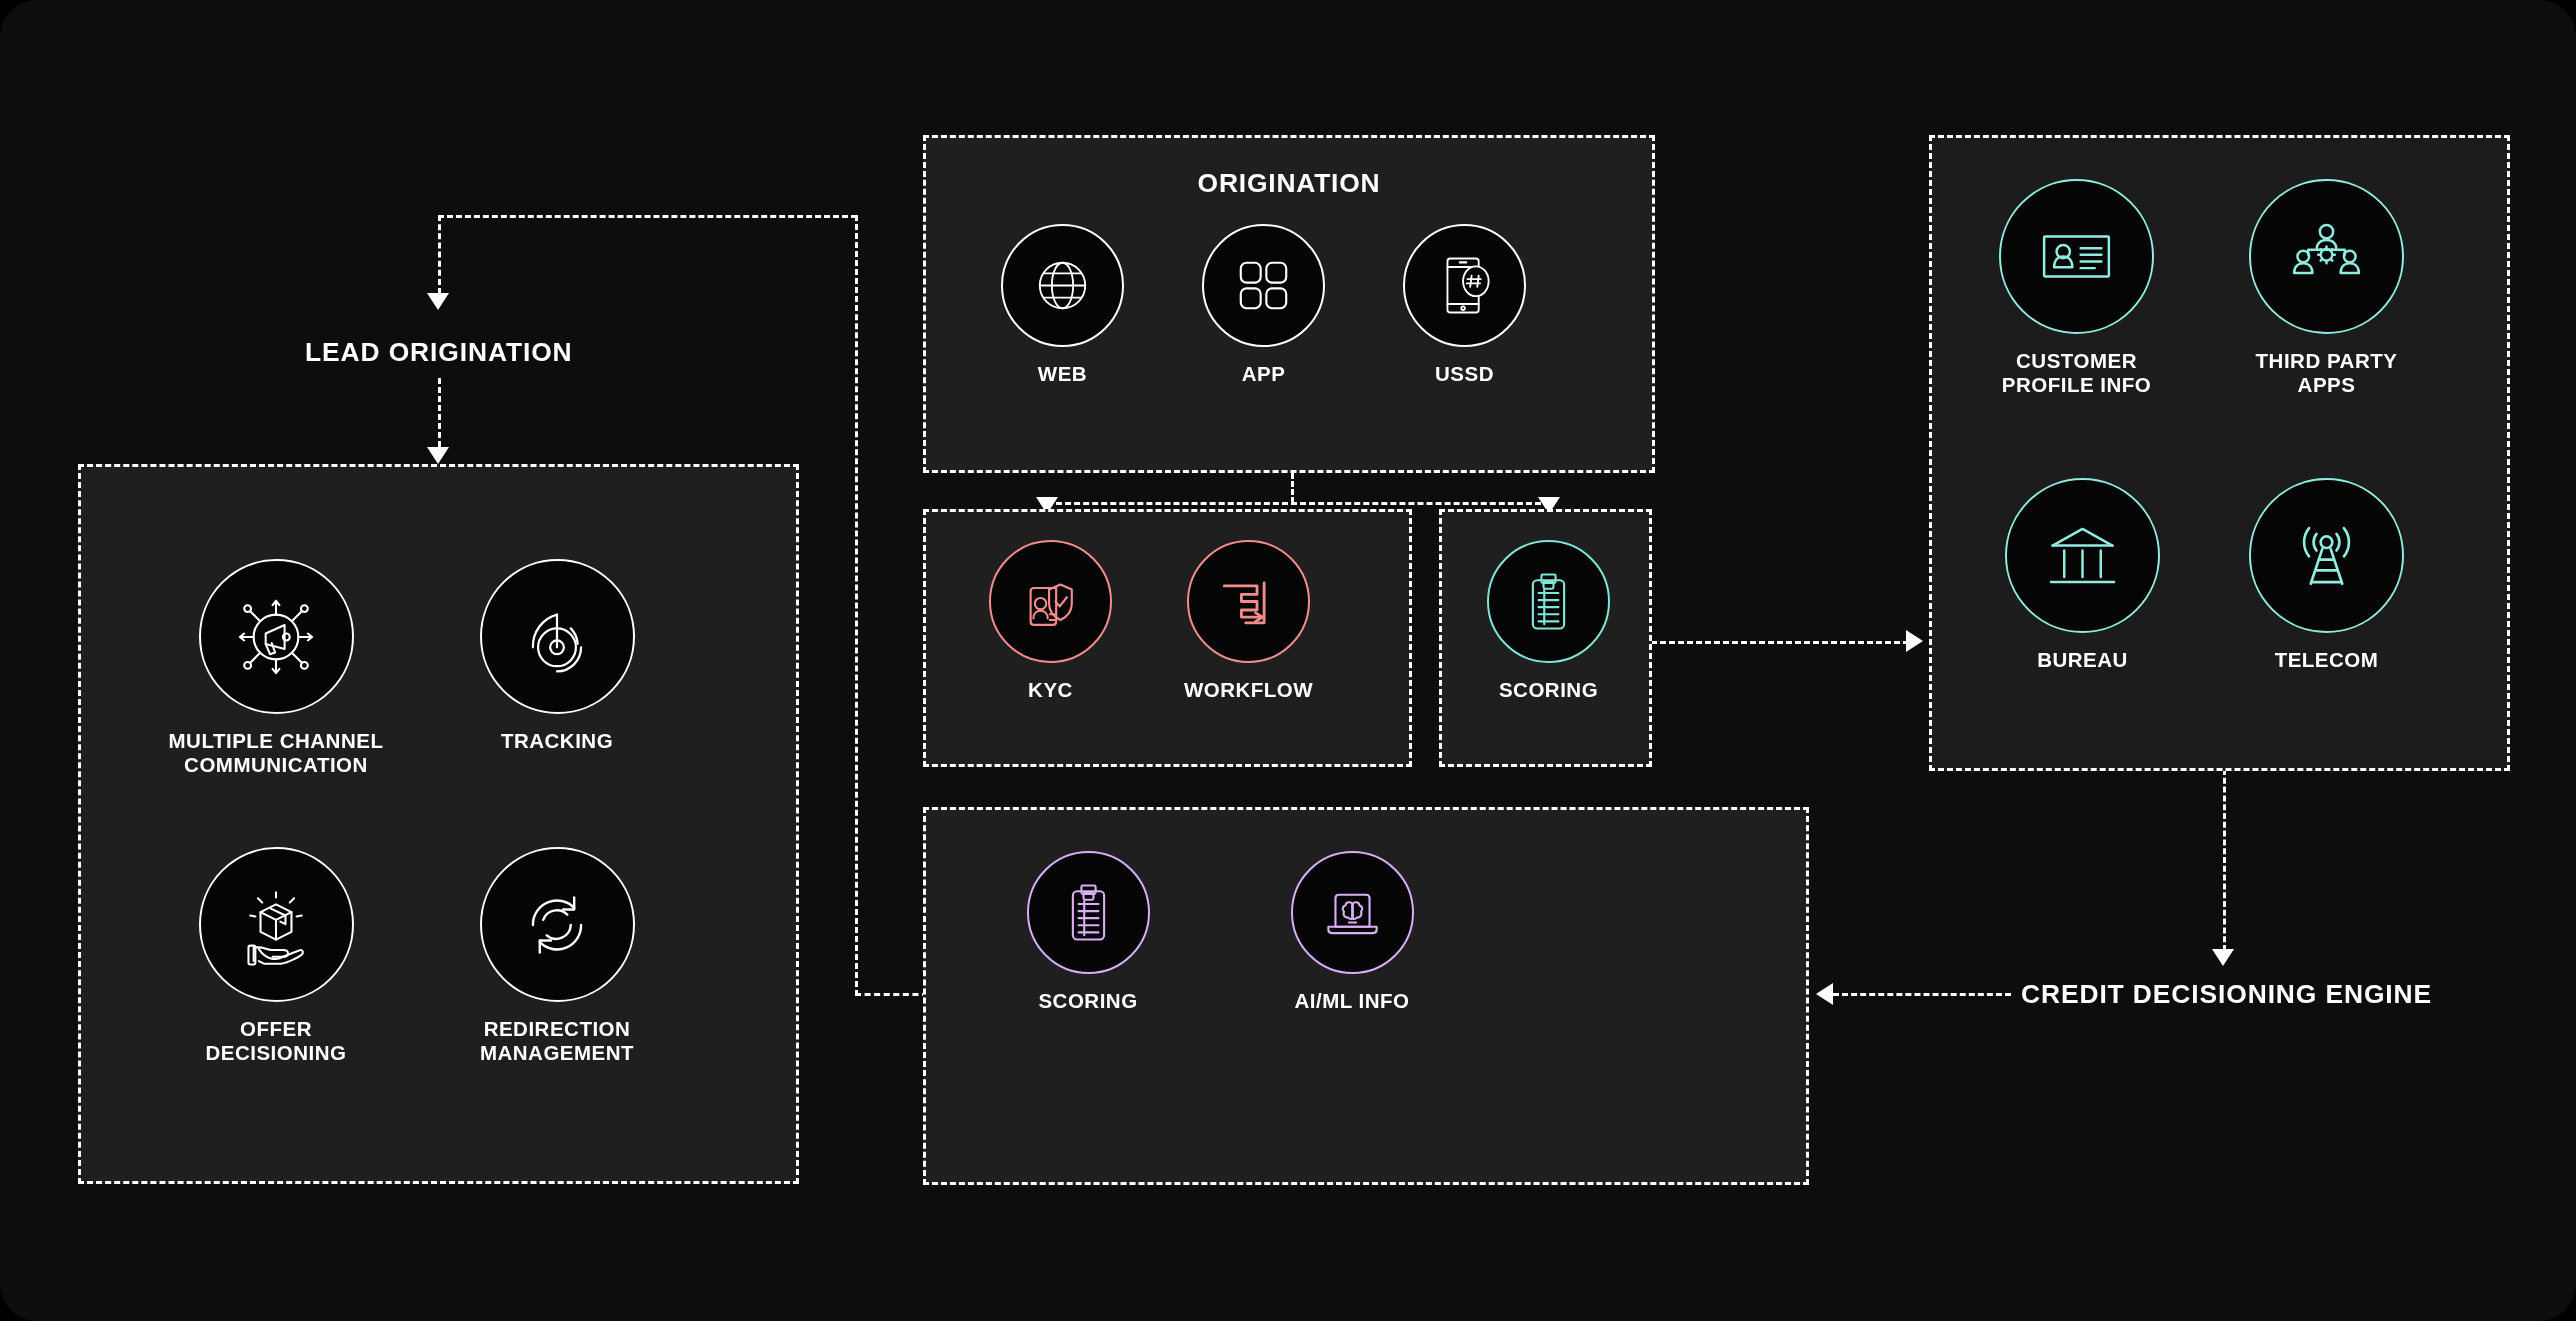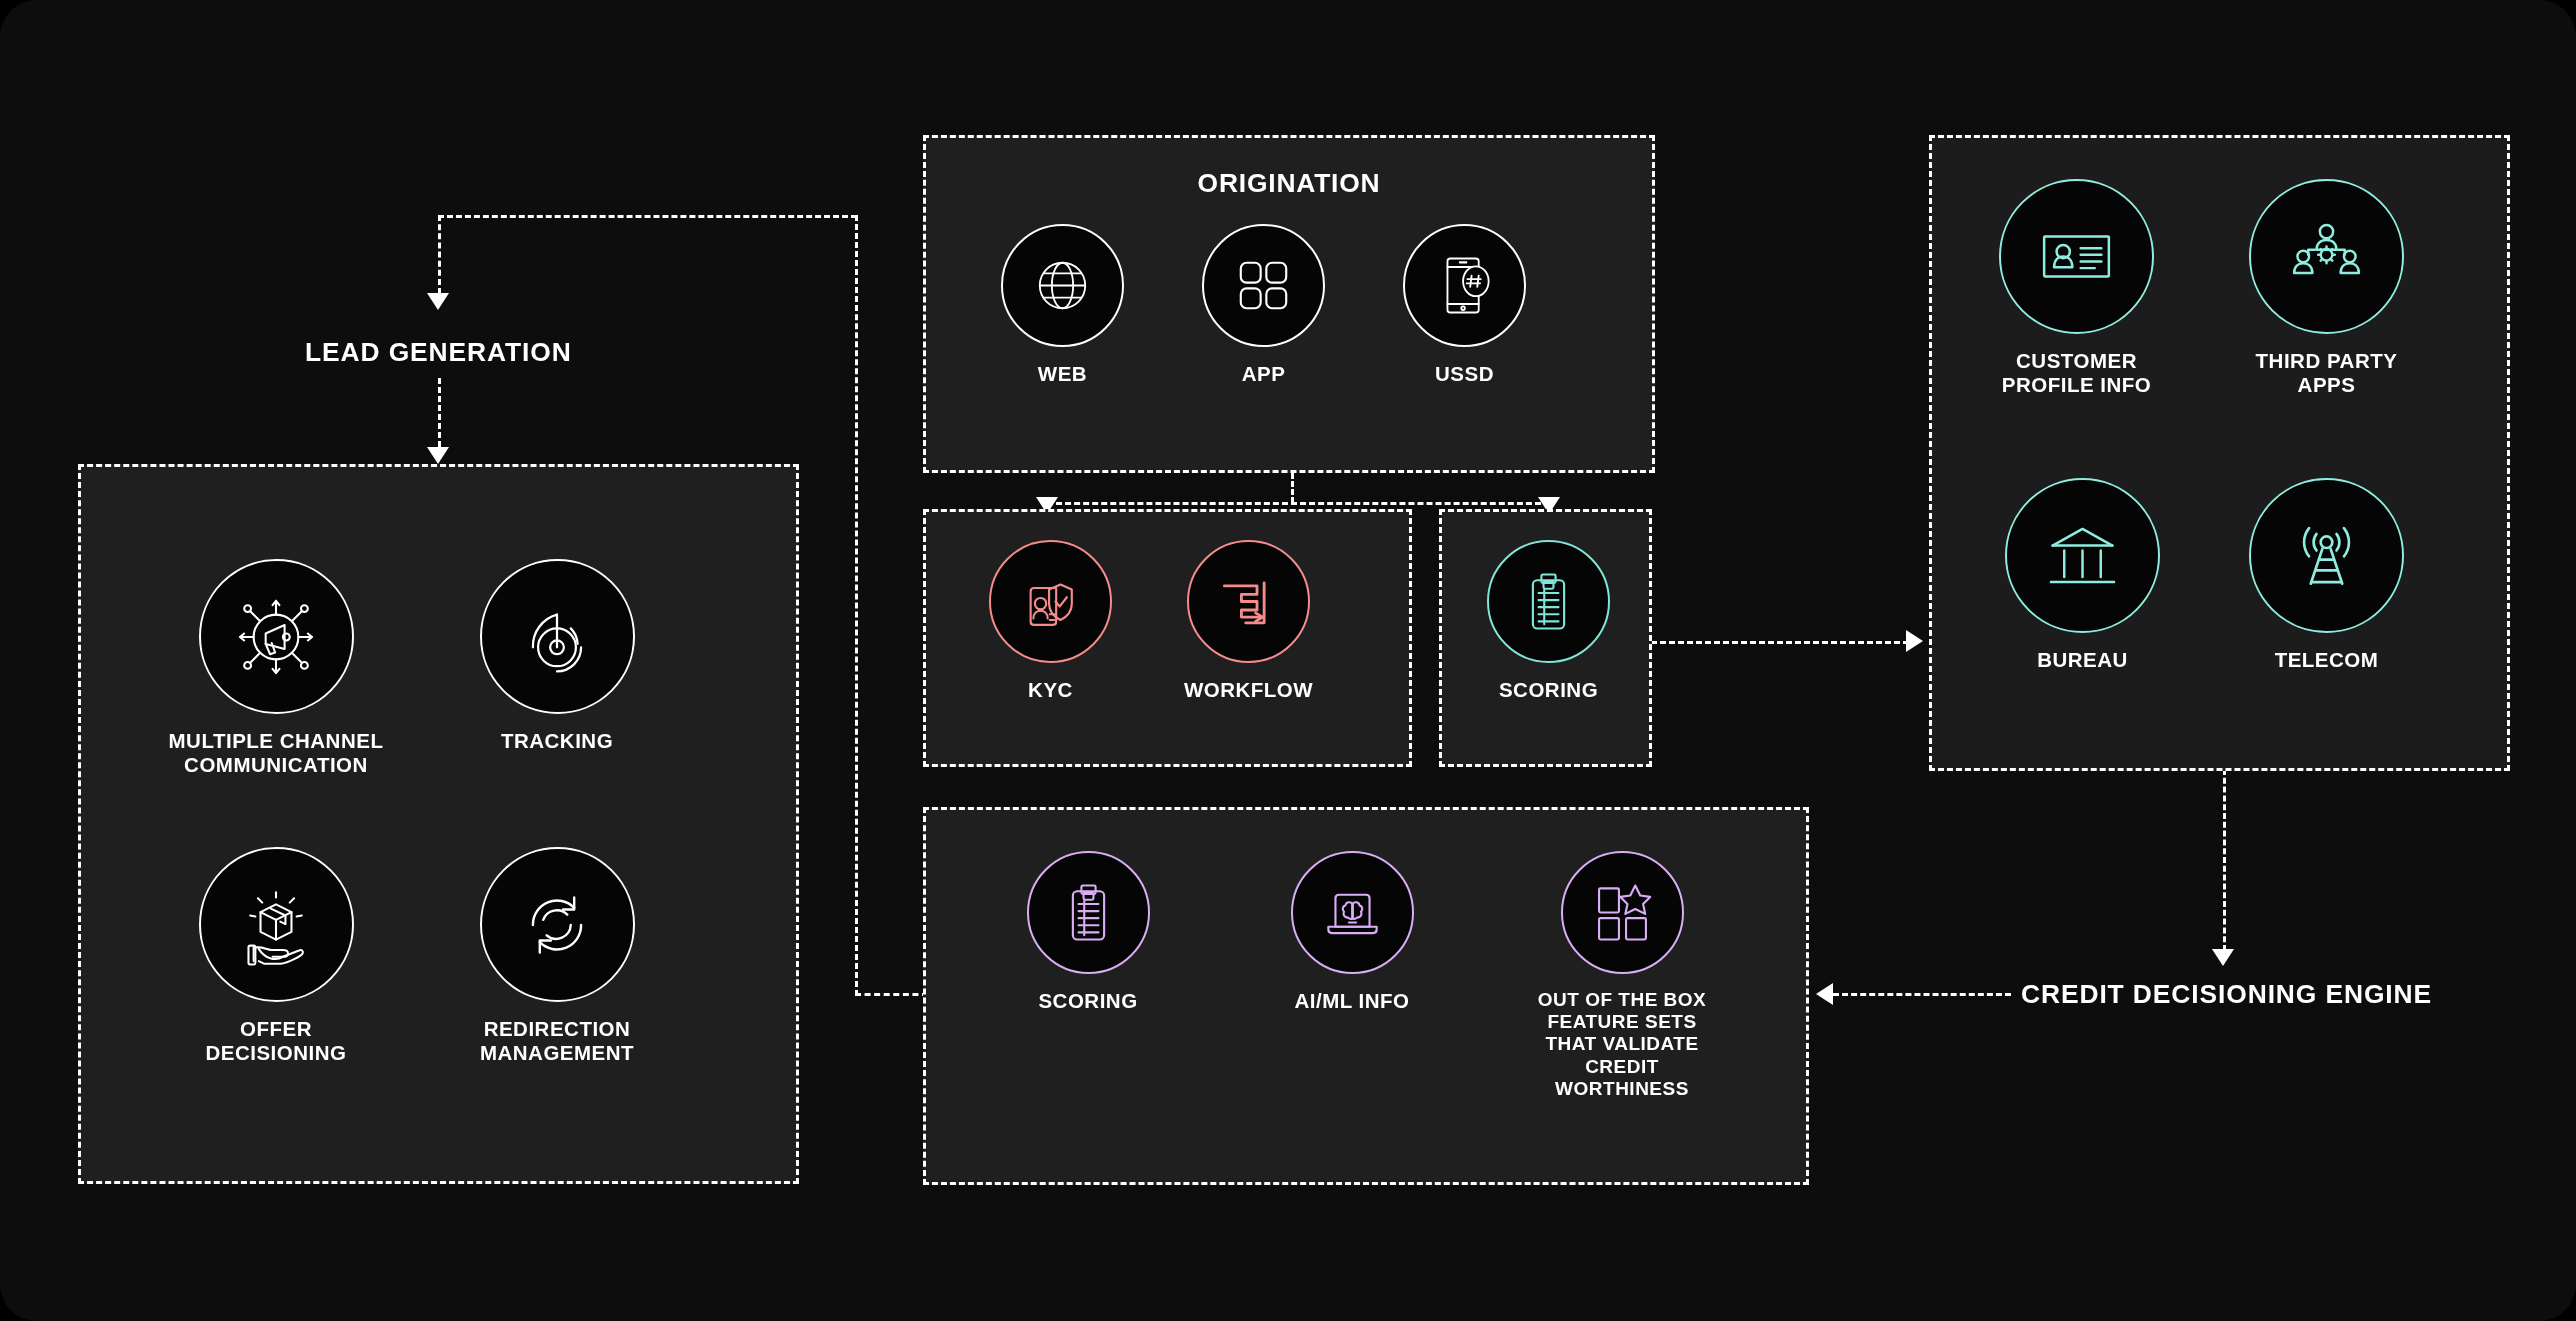--- a/index.html
+++ b/index.html
@@ -125,21 +125,21 @@
 
   <div class="hline" style="left:1651px; top:641px; width:258px;"></div>
   <div class="arrow-right" style="left:1906px; top:630px;"></div>
 
   <div class="vline" style="left:2223px; top:769px; height:182px;"></div>
   <div class="arrow-down" style="left:2212px; top:949px;"></div>
 
   <div class="hline" style="left:1833px; top:993px; width:178px;"></div>
   <div class="arrow-left" style="left:1816px; top:983px;"></div>
 
-  <div class="floating-label" style="left:305px; top:337px; width:264px; text-align:center;">LEAD GENERATION</div>
+  <div class="floating-label" style="left:305px; top:337px; width:264px; text-align:center;">LEAD ORIGINATION</div>
 
   <div class="panel" style="left:78px; top:464px; width:721px; height:720px;padding-left:32px;">
 
     <div class="item" style="left:86px; top:92px; width:218px;">
       <div class="circle" style="width:155px; height:155px; border:2px solid #ffffff;">
         <svg width="86" height="86" viewBox="0 0 100 100" fill="none" stroke="#ffffff" stroke-width="2.4" stroke-linecap="round" stroke-linejoin="round">
           <circle cx="50" cy="50" r="26"></circle>
           <path d="M38 58 L38 46 L60 36 L60 64 Z"></path>
           <path d="M38 58 L43 70 L49 68 L45 57"></path>
           <circle cx="62" cy="50" r="4"></circle>
@@ -313,34 +313,20 @@
           <path d="M16 70 L84 70 L84 74 C84 77 82 79 79 79 L21 79 C18 79 16 77 16 74 Z"></path>
           <path d="M45 64 L55 64"></path>
           <path d="M50 38 C47 34 41 35 40 40 C36 41 35 46 38 49 C36 53 39 58 44 57 C46 60 52 60 50 55 Z"></path>
           <path d="M50 38 C53 34 59 35 60 40 C64 41 65 46 62 49 C64 53 61 58 56 57 C54 60 48 60 50 55 Z"></path>
           <path d="M50 38 L50 57"></path>
         </svg>
       </div>
       <div class="caption">AI/ML INFO</div>
     </div>
 
-    <div class="item" style="left:587px; top:41px; width:218px;">
-      <div class="circle" style="width:123px; height:123px; border:2px solid #D9AEF5;">
-        <svg width="71" height="71" viewBox="0 0 100 100" fill="none" stroke="#D9AEF5" stroke-width="3" stroke-linecap="round" stroke-linejoin="round">
-          <rect x="17" y="16" width="28" height="34" rx="2"></rect>
-          <path d="M68 12 L75 26 L89 28 L79 38 L82 52 L68 45 L54 52 L57 38 L47 28 L61 26 Z"></path>
-          <rect x="17" y="58" width="28" height="30" rx="2"></rect>
-          <rect x="55" y="58" width="28" height="30" rx="2"></rect>
-        </svg>
-      </div>
-      <div class="caption small">OUT OF THE BOX
-FEATURE SETS
-THAT VALIDATE CREDIT
-WORTHINESS</div>
-    </div>
   </div>
 
   <div class="panel plain" style="left:1929px; top:135px; width:581px; height:636px; background:#1c1c1c;">
 
     <div class="item" style="left:39px; top:41px; width:211px;">
       <div class="circle" style="width:155px; height:155px; border:2px solid #8EEDE0;">
         <svg width="83" height="83" viewBox="0 0 100 100" fill="none" stroke="#8EEDE0" stroke-width="3" stroke-linecap="round" stroke-linejoin="round">
           <rect x="11" y="26" width="78" height="48" rx="1"></rect>
           <circle cx="34" cy="44" r="8"></circle>
           <path d="M23 63 C23 54 28 50 34 50 C40 50 45 54 45 63 Z"></path>

